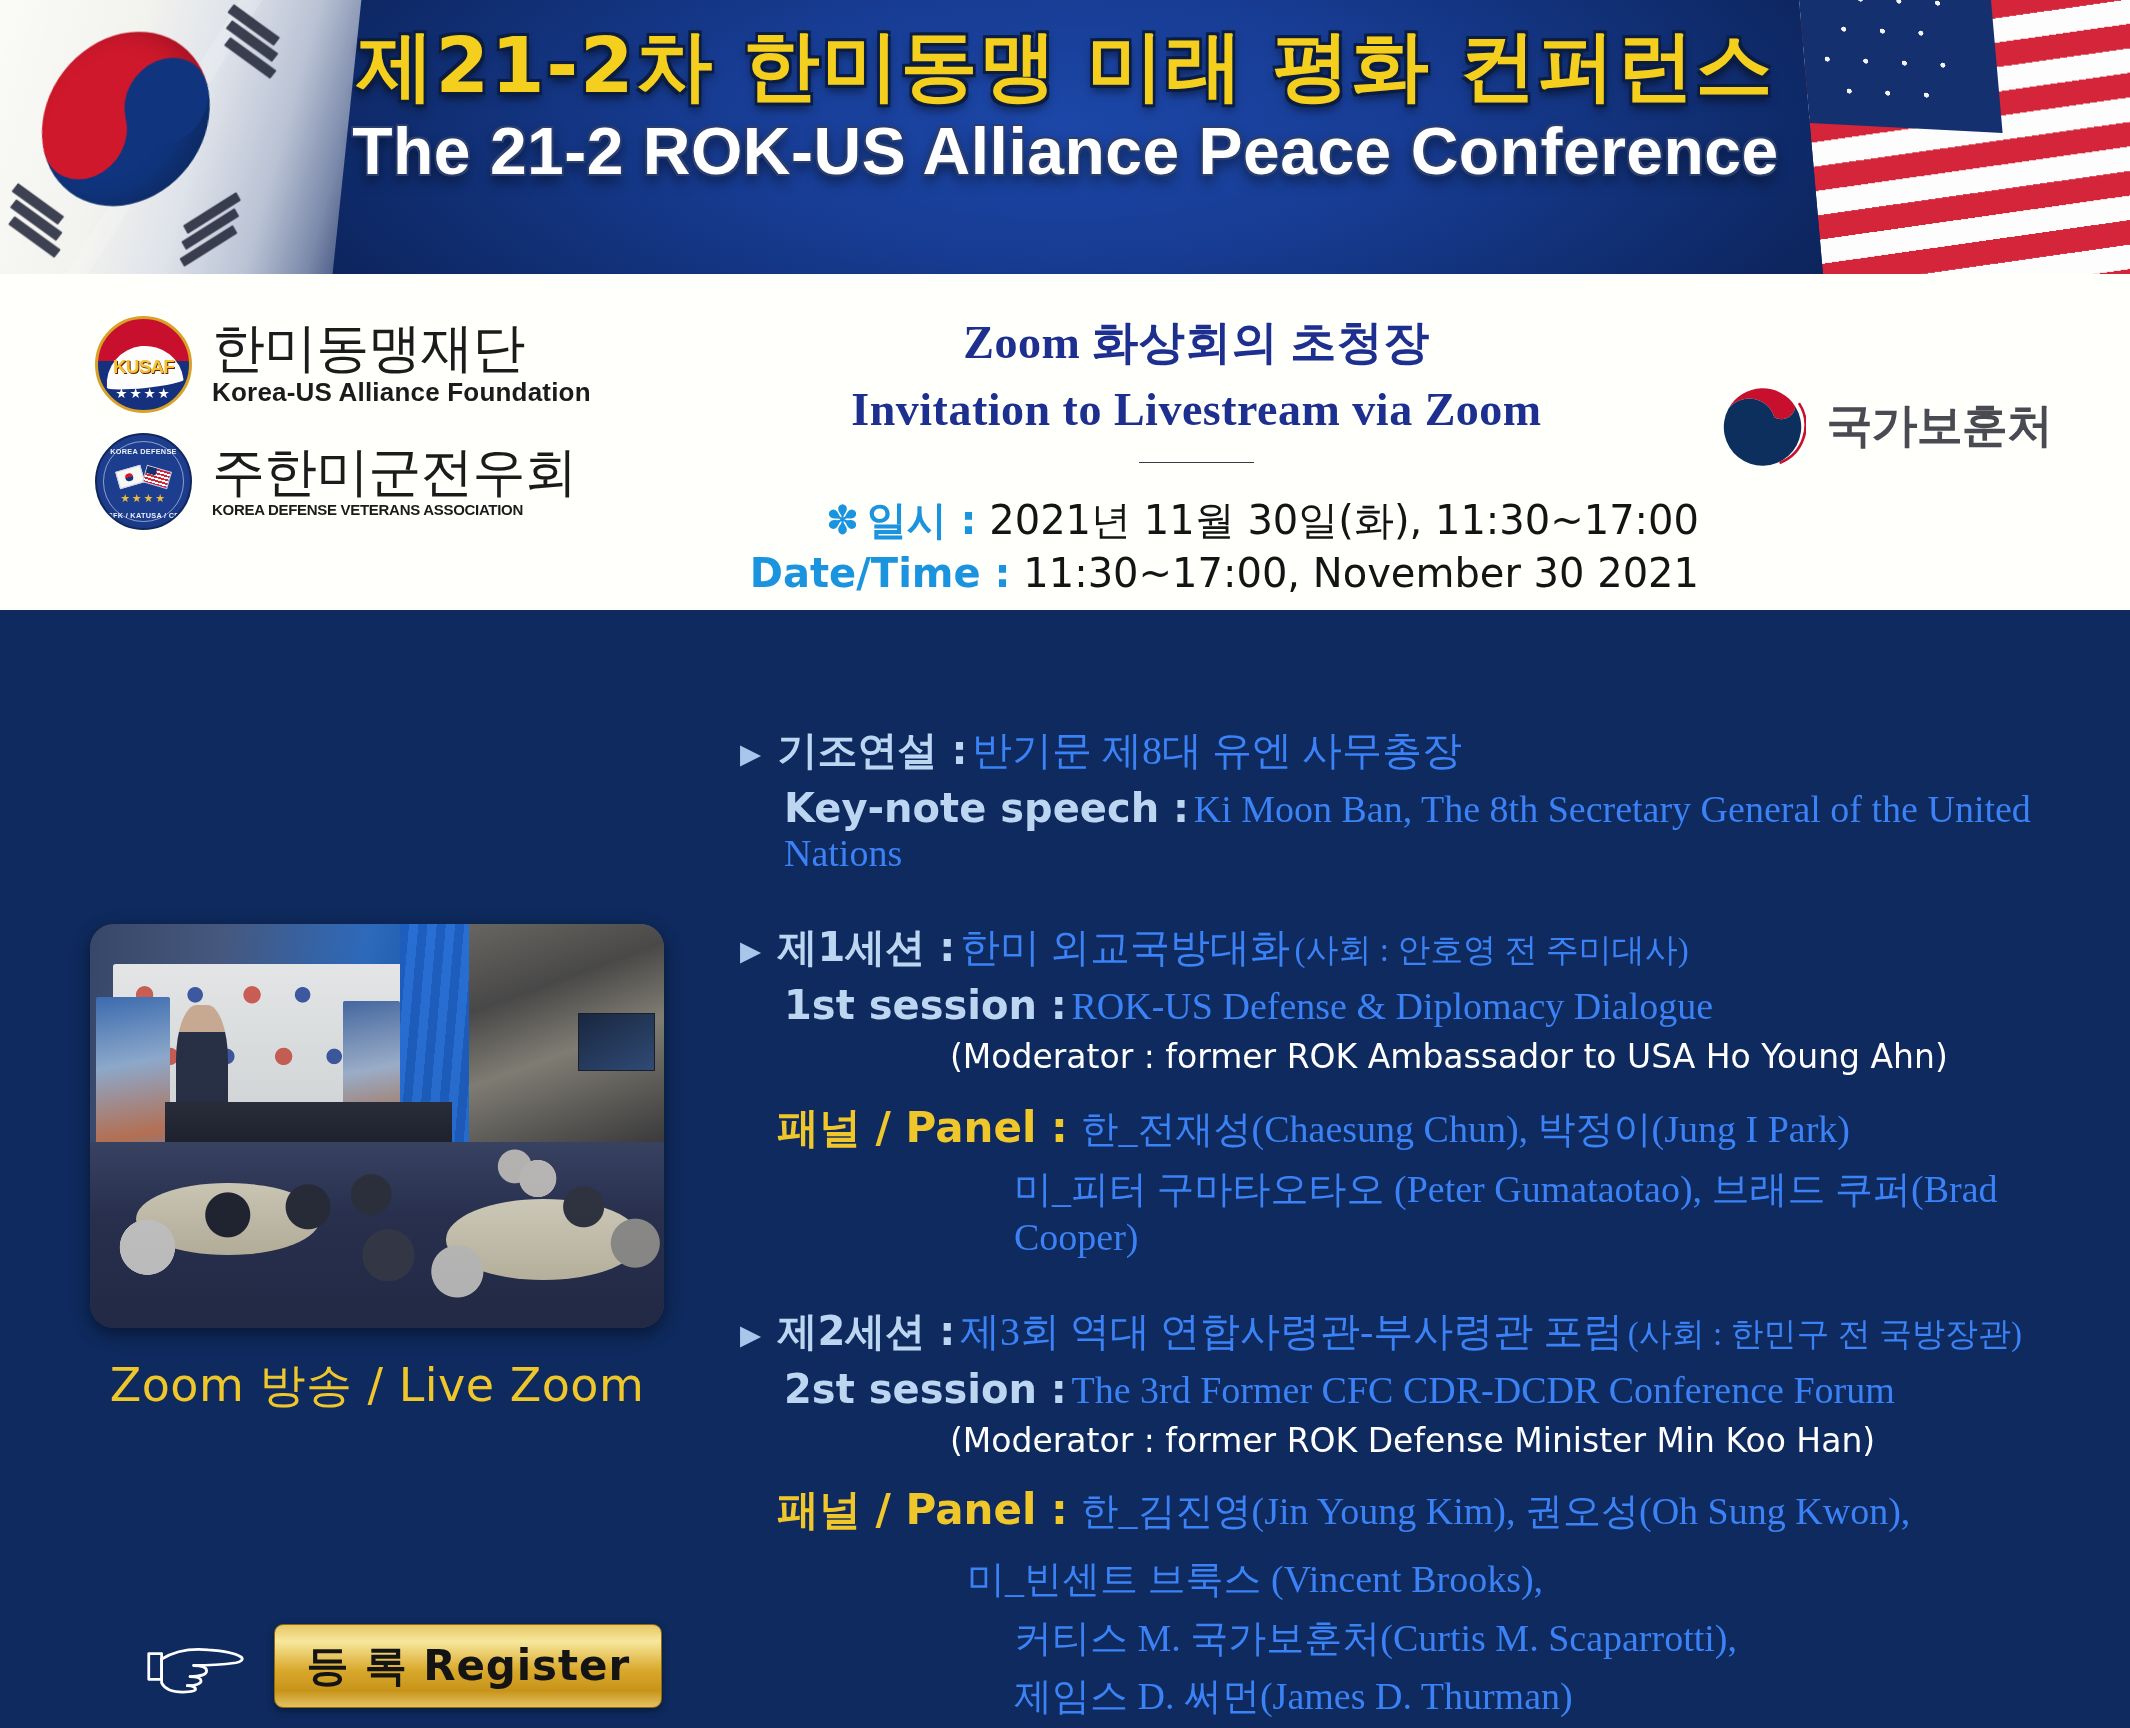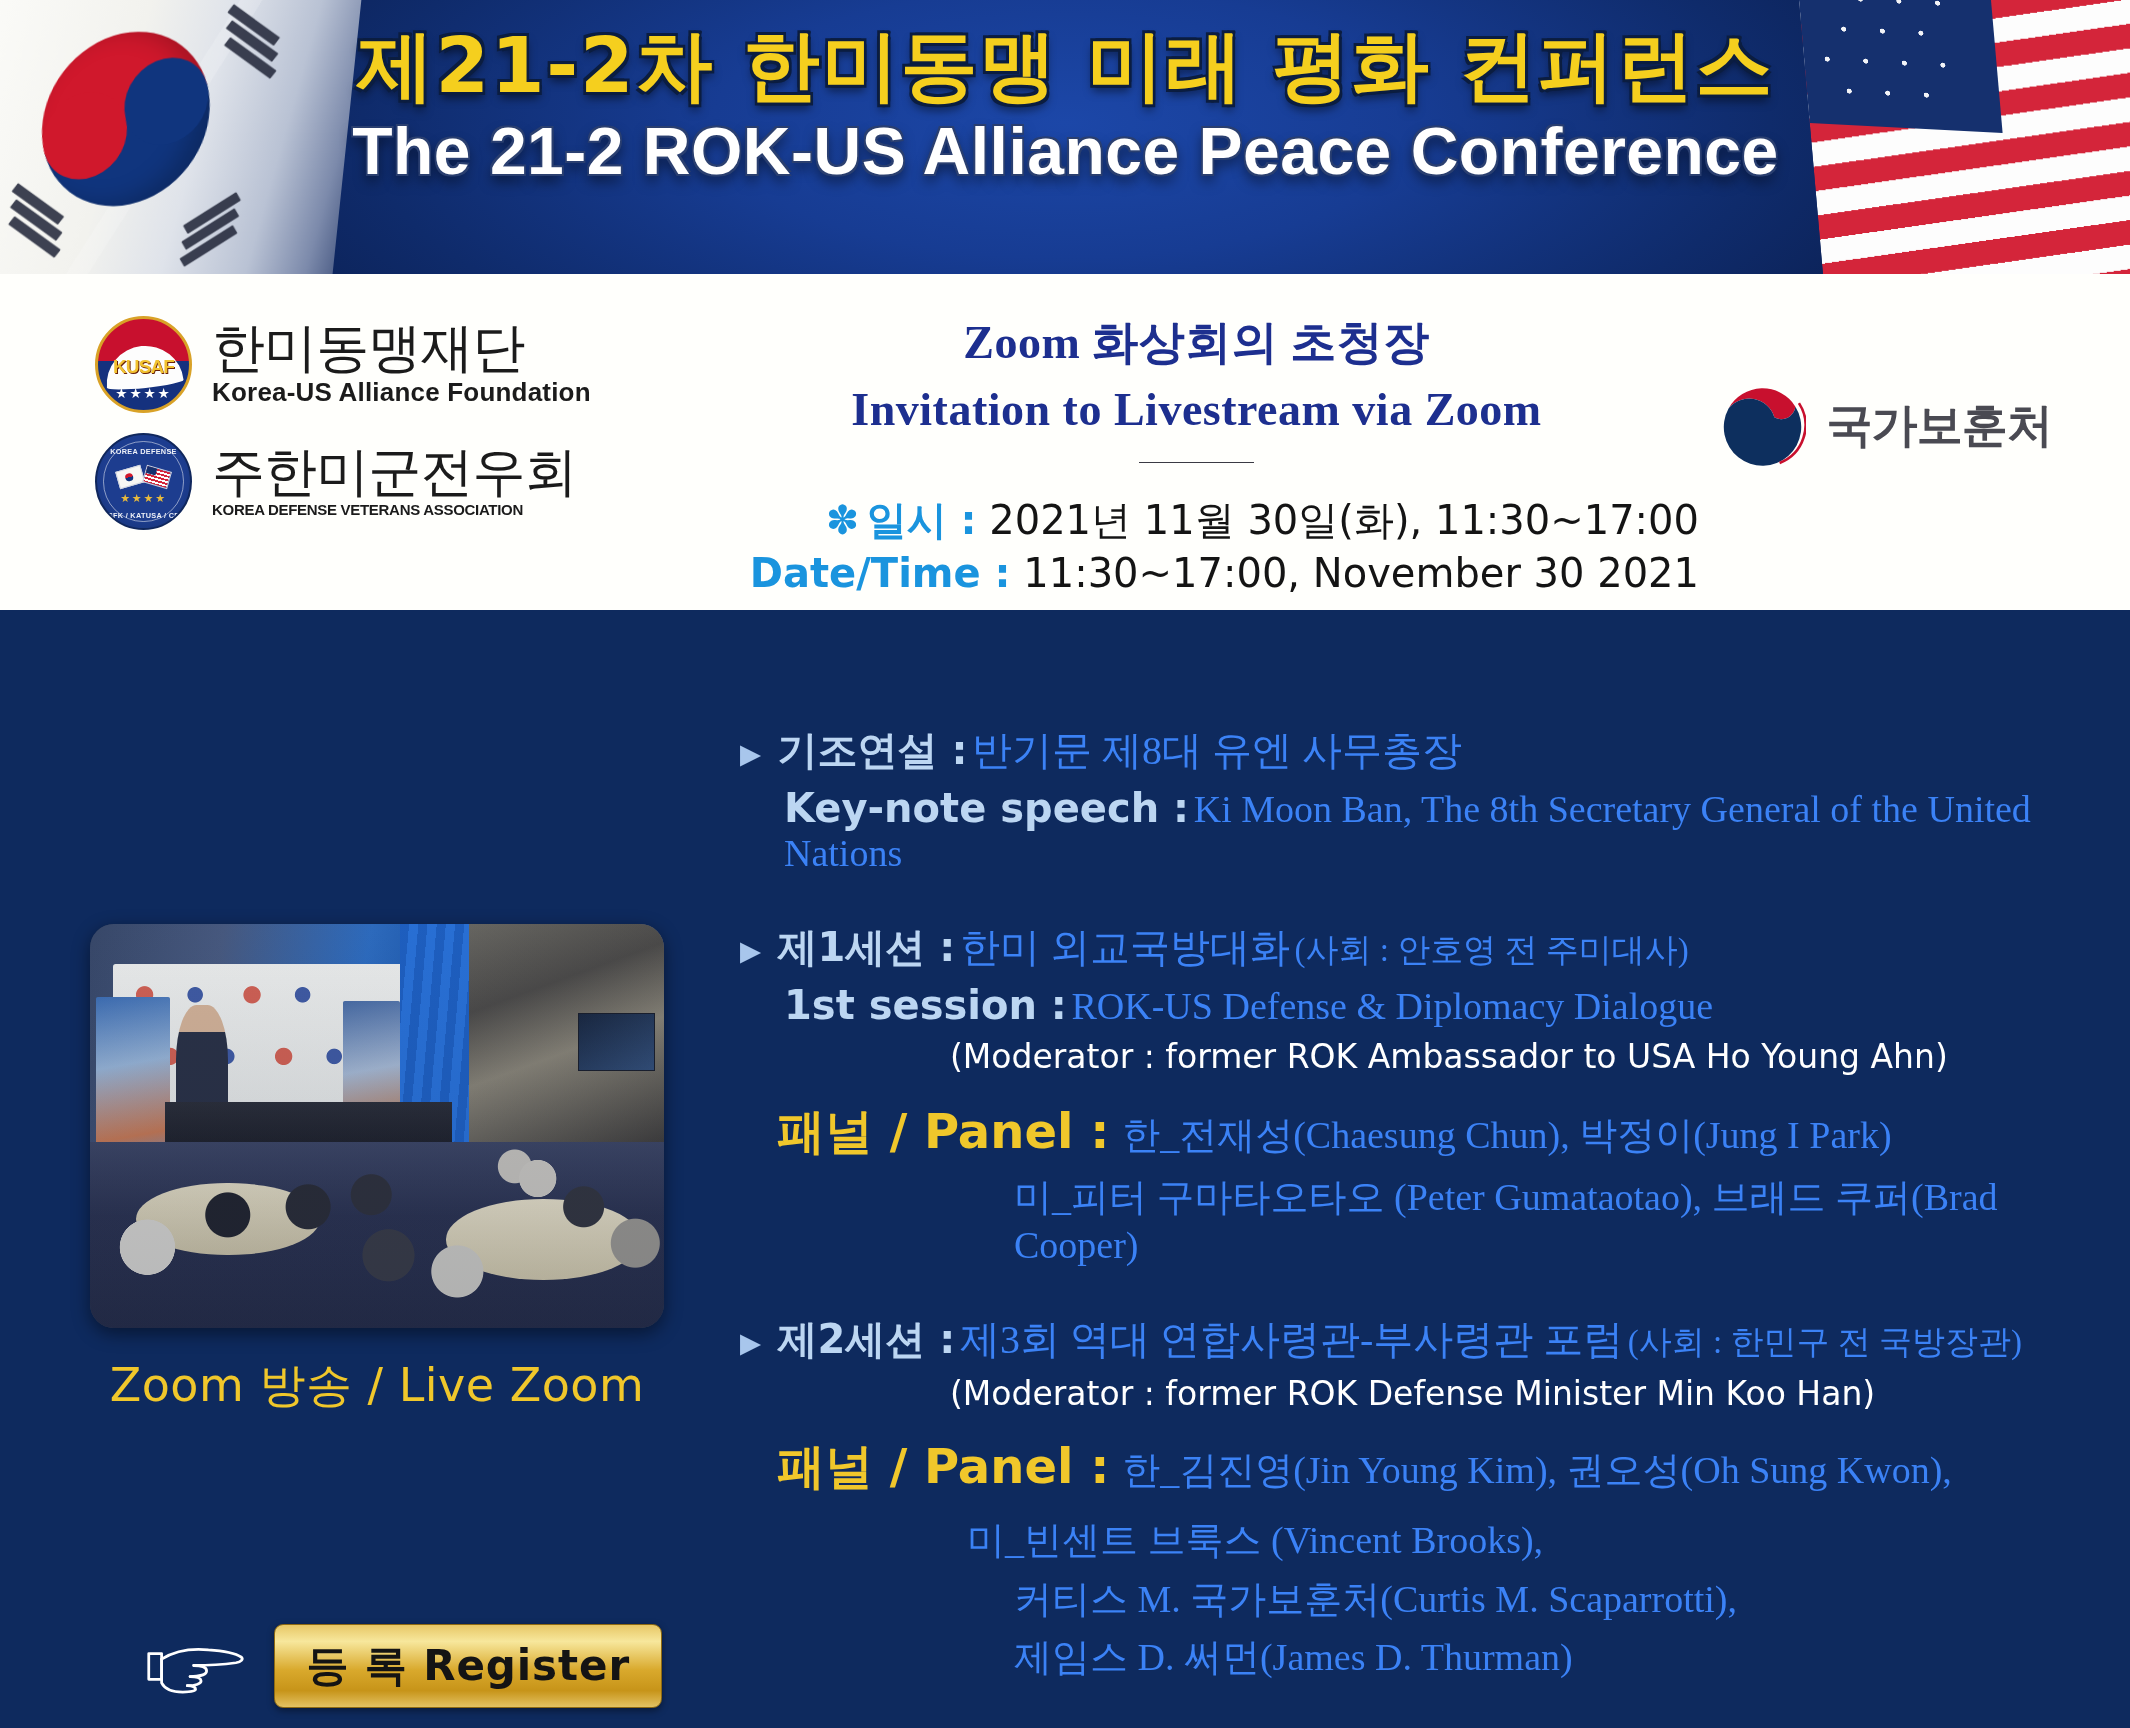--- a/index.html
+++ b/index.html
@@ -535,21 +535,21 @@
     font-size: 40px;
     font-weight: bold;
   }
   .lbl-en {
     color: #bcd6f2;
     font-size: 40px;
     font-weight: bold;
   }
   .lbl-panel {
     color: #f0c72b;
-    font-size: 48px;
+    font-size: 42px;
     font-weight: bold;
   }
   .val {
     color: #3b82f6;
     font-size: 38px;
     font-family: Liberation Serif, serif;
   }
   .val-sm {
     color: #ffffff;
     font-size: 33px;
@@ -745,20 +745,24 @@
 
       <div class="prog-block">
         <div class="bullet-line">
           <span class="tri">▶</span>
           <span class="line">
             <span class="lbl-ko">제2세션 :</span>
             <span class="val ko-head">제3회 역대 연합사령관-부사령관 포럼</span>
             <span class="val ko-sub">(사회 : 한민구 전 국방장관)</span>
           </span>
         </div>
+        <div class="row-en">
+          <span class="lbl-en">2st session :</span>
+          <span class="val">The 3rd Former CFC CDR-DCDR Conference Forum</span>
+        </div>
         <div class="row-mod">
           <span class="val-sm">(Moderator : former ROK Defense Minister Min Koo Han)</span>
         </div>
         <div class="sess2-panel-k">
           <span class="lbl-panel">패널 / Panel :</span>
           <span class="val" style="margin-left:12.8px;">한_김진영(Jin Young Kim), 권오성(Oh Sung Kwon),</span>
         </div>
         <div class="sess2-us">
           <span class="val">미_빈센트 브룩스 (Vincent Brooks),</span>
         </div>

